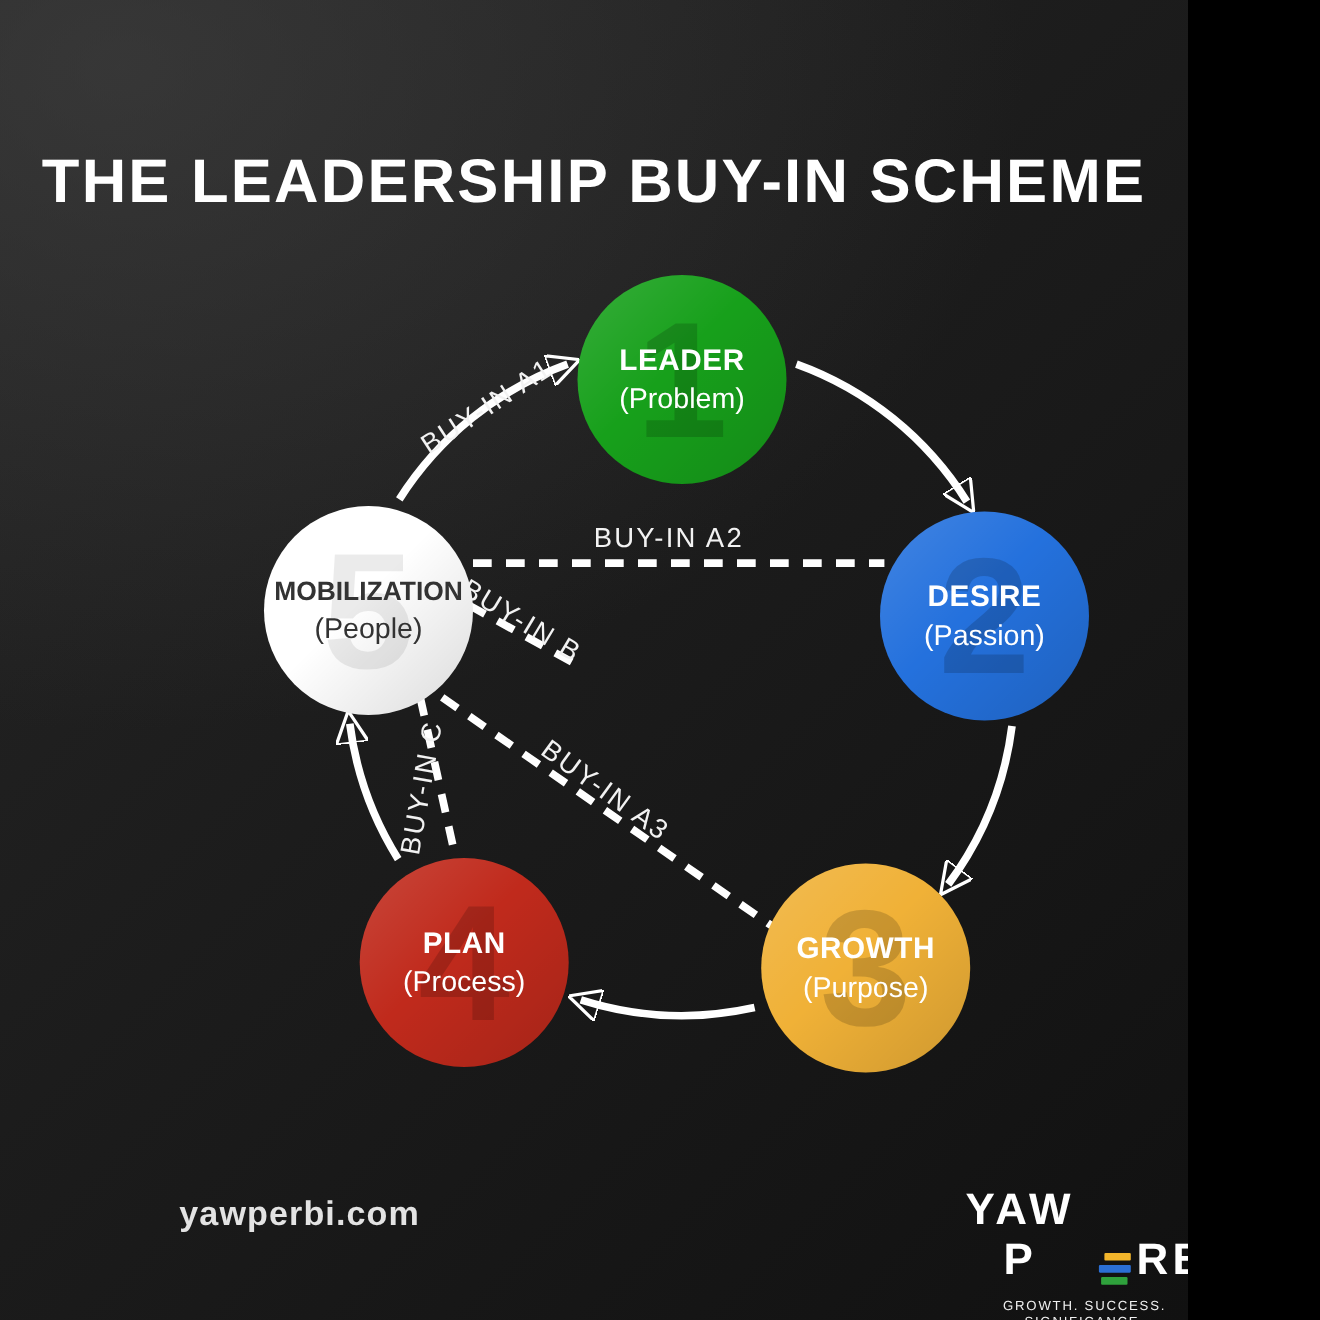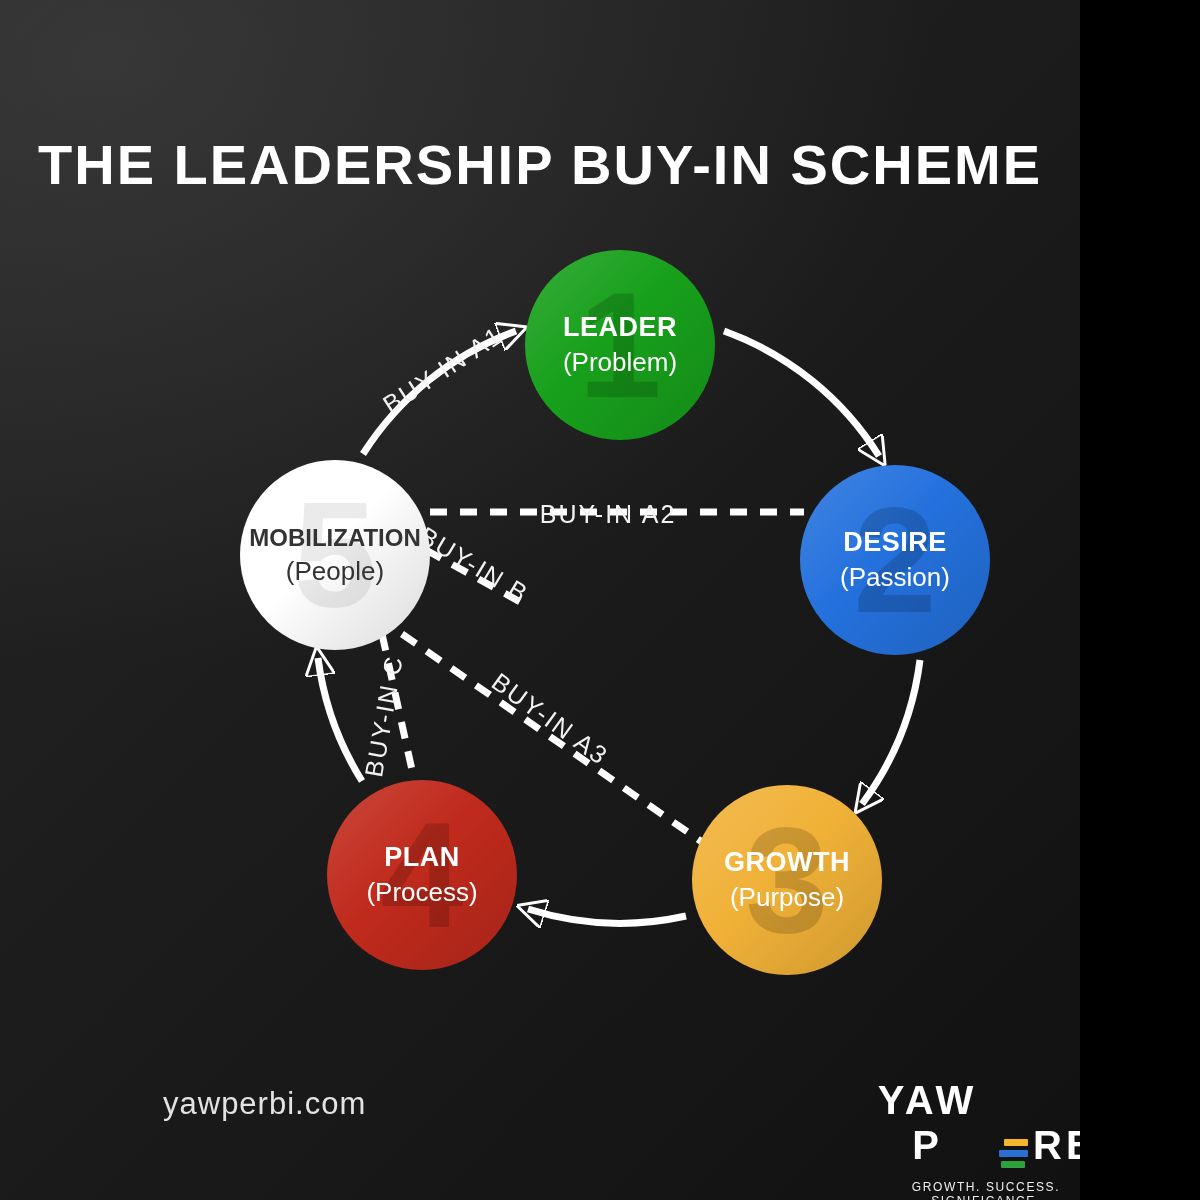--- a/index.html
+++ b/index.html
@@ -48,21 +48,21 @@
   .node-sub  { position:relative; font-size:26px; font-weight:400; margin-top:4px; }
 
   .node--center {
     width:194px; height:194px; left:523px; top:528px;
   }
   .node--center::before { background:linear-gradient(135deg, rgba(255,255,255,0.06), rgba(0,0,0,0.12)); }
   .center-line { position:relative; font-size:26px; font-weight:700; letter-spacing:1px; line-height:1.35; }
 
   .copyright { position:absolute; left:163px; top:1078px; color:#e3e3e3; }
   .copyright-line1 { font-size:26px; font-weight:300; letter-spacing:0.5px; }
-  .copyright-line2 { font-size:31px; font-weight:400; margin-top:8px; letter-spacing:1px; }
+  .copyright-line2 { font-size:31px; font-weight:700; margin-top:8px; letter-spacing:1px; }
 
   .logo { position:absolute; left:858px; top:1078px; width:256px; text-align:center; color:#ffffff; }
   .logo-main { display:flex; align-items:flex-end; justify-content:center; font-size:40px; font-weight:800; letter-spacing:4px; }
   .logo-e { display:inline-flex; flex-direction:column; gap:4px; margin:0 5px 0 2px; }
   .logo-e .bar { height:7px; border-radius:1px; }
   .bar-top    { width:24px; margin-left:5px; }
   .bar-middle { width:29px; margin-left:0; }
   .bar-bottom { width:24px; margin-left:2px; }
   .logo-tagline { margin-top:12px; font-size:12px; font-weight:400; letter-spacing:1.6px; color:#f0f0f0; }
 </style>
@@ -85,21 +85,21 @@
     <path class="arc" d="M 686 916 A 305 305 0 0 1 528 909" marker-end="url(#arrow)"></path>
     <path class="arc" d="M 362 781 A 305 305 0 0 1 318 658" marker-end="url(#arrow)"></path>
 
     <path class="dash" d="M 430 512 L 804 512"></path>
     <path class="dash" d="M 426 550 L 524 604"></path>
     <path class="dash" d="M 382 634 L 414 779"></path>
     <path class="dash" d="M 402 634 L 702 842"></path>
   </svg>
 
   <div class="conn-label" style="left:443px; top:370px; transform:translate(-50%,-50%) rotate(-33deg);">BUY-IN A1</div>
-  <div class="conn-label" style="left:608px; top:514px;">BUY-IN A2</div>
+  <div class="conn-label" style="left:608px; top:490px;">BUY-IN A2</div>
   <div class="conn-label" style="left:474px; top:565px; transform:translate(-50%,-50%) rotate(31deg);">BUY-IN B</div>
   <div class="conn-label" style="left:384px; top:716px; transform:translate(-50%,-50%) rotate(-80deg);">BUY-IN C</div>
   <div class="conn-label" style="left:550px; top:719px; transform:translate(-50%,-50%) rotate(36deg);">BUY-IN A3</div>
 
 
   <div class="node" style="left: 525px; top: 250px; background-color: rgb(23, 160, 27);">
     <span class="node-number">1</span>
     <span class="node-name">LEADER</span>
     <span class="node-sub">(Problem)</span>
   </div>

